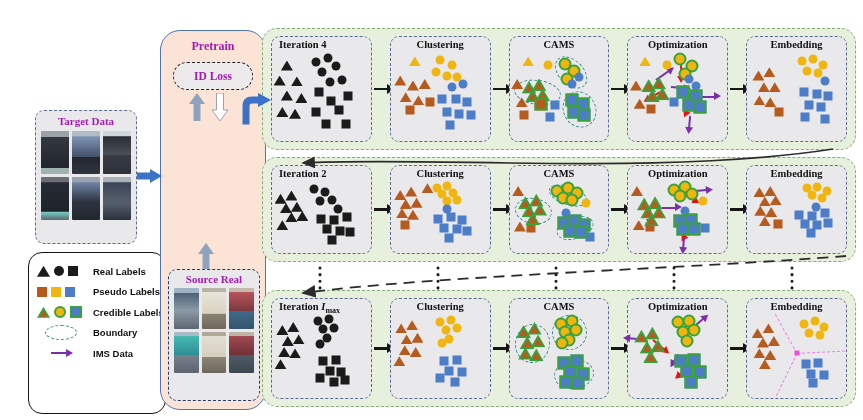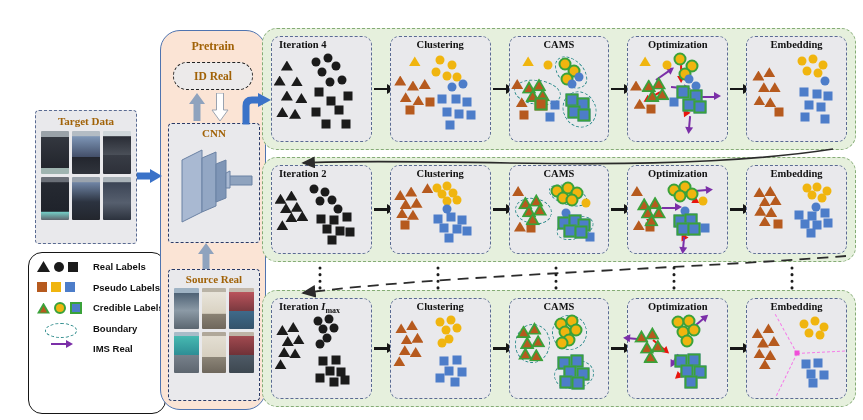--- a/index.html
+++ b/index.html
@@ -1,20 +1,20 @@
 <!DOCTYPE html>
 <html><head>
 <meta charset="utf-8">
 <style>
   html,body{margin:0;padding:0;background:#fff;font-family:"Liberation Serif",serif;}
   .canvas{position:relative;width:863px;height:420px;background:#fff;overflow:hidden;}
 
   
-  .gbox{position:absolute;background:#e9e9ec;border:1.4px dashed #5a6b92;border-radius:4px;}
-  .boxtitle{font-weight:bold;font-size:11px;color:#a16207;text-align:center;line-height:15px;white-space:nowrap;}
+  .gbox{position:absolute;background:#e9e9ec;border:1.4px dashed #5a6b92;border-radius:9px;}
+  .boxtitle{font-weight:bold;font-size:11px;color:#a21caf;text-align:center;line-height:15px;white-space:nowrap;}
 
   
   .photogrid{display:grid;grid-template-columns:repeat(3,1fr);gap:3px;padding:2px 5px;}
   .photo{height:43px;border-radius:1px;}
   .ph-t1{background:linear-gradient(180deg,#9aa2a8 14%,#33373f 15%,#23262d 85%,#9fb4b0 86%);}
   .ph-t2{background:linear-gradient(180deg,#b3bcc4 12%,#7d95b5 13%,#44506a 60%,#23262e 61%,#30343c);}
   .ph-t3{background:linear-gradient(180deg,#cfd6da 12%,#2a2d36 13%,#4a4f58 55%,#383c45 56%,#2d3039);}
   .ph-t4{background:linear-gradient(180deg,#6a6f77 12%,#262a32 13%,#1f232b 80%,#74d0c8 81%,#5f666e);}
   .ph-t5{background:linear-gradient(180deg,#9aa3ad 12%,#6f84a4 13%,#2c3340 58%,#23262d);}
   .ph-t6{background:linear-gradient(180deg,#aab3b9 12%,#3c4556 13%,#565f6e 60%,#2c323d);}
@@ -61,21 +61,21 @@
 
   
   .flow-arrow{align-self:center;width:14px;height:2.6px;background:#161616;position:relative;flex:0 0 14px;}
   .flow-arrow::after{content:'';position:absolute;right:-7px;top:-4.1px;border-left:8px solid #161616;
                      border-top:5.4px solid transparent;border-bottom:5.4px solid transparent;}
 
   
   .legend{position:absolute;left:28px;top:252px;width:138px;height:162px;background:#fff;
           border:1.7px solid #161616;border-radius:14px;padding:8px 6px 4px 8px;box-sizing:border-box;
           font-family:"Liberation Sans",sans-serif;}
-  .lrow{display:flex;align-items:flex-start;height:20.5px;}
+  .lrow{display:flex;align-items:center;height:20.5px;}
   .lglyphs{width:56px;display:flex;align-items:center;gap:4px;flex:0 0 56px;}
   .llabel{font-size:9.5px;font-weight:bold;color:#111;white-space:nowrap;}
   .lg{display:inline-block;}
   .lg.cir{width:10px;height:10px;border-radius:50%;}
   .lg.sq{width:10px;height:10px;}
   .lg.tri{width:13px;height:11px;clip-path:polygon(50% 0,0 100%,100% 100%);}
   .lg.ell{width:30px;height:13px;border:1.5px dashed #2f8c8c;border-radius:50%;margin-left:8px;}
   .lgarr{position:relative;width:16px;height:2.4px;margin-left:14px;}
   .lgarr::after{content:'';position:absolute;right:-6px;top:-3.3px;border-left:7px solid;border-left-color:inherit;
                 border-top:4.5px solid transparent;border-bottom:4.5px solid transparent;}
@@ -127,47 +127,35 @@
     <div class="lrow">
       <span class="lglyphs">
           <span class="lg ell"></span>
         </span>
       <span class="llabel">Boundary</span>
     </div>
     <div class="lrow">
       <span class="lglyphs">
           <span class="lgarr" style="background:#7b2fa8;border-left-color:#7b2fa8;color:#7b2fa8;"></span>
         </span>
-      <span class="llabel">IMS Real</span>
+      <span class="llabel">IMS Data</span>
     </div>
   </div>
 
   <div class="pretrain">
     <div class="boxtitle" style="margin-top:8px;font-size:12px;">Pretrain</div>
     <div class="idloss">
-      <span class="boxtitle" style="font-size:11.5px;">ID Real</span>
+      <span class="boxtitle" style="font-size:11.5px;">ID Loss</span>
     </div>
 
     <svg width="46" height="28" style="position:absolute;left:28px;top:62px;">
       <path d="M8 0 L16 11 L11.5 11 L11.5 28 L4.5 28 L4.5 11 L0 11 Z" fill="#8fa3be"></path>
       <path d="M31 28 L23 17 L27.5 17 L27.5 0 L34.5 0 L34.5 17 L39 17 Z" fill="#ffffff" stroke="#9aa3b0" stroke-width="1"></path>
     </svg>
 
-    <div class="gbox" style="left:7px;top:92px;width:90px;height:118px;border-color:#2b3a66;">
-      <div class="boxtitle" style="margin-top:2px;">CNN</div>
-      <svg width="84" height="92" style="position:absolute;left:3px;top:20px;">
-        <g stroke="#6b82a4" stroke-width="1">
-          <polygon points="10,16 30,6 30,68 10,78" fill="#a9b9d2"></polygon>
-          <polygon points="30,14 44,8 44,62 30,68" fill="#93a7c4"></polygon>
-          <polygon points="44,20 54,16 54,54 44,58" fill="#7e95b6"></polygon>
-          <polygon points="54,32 80,32 80,41 54,41" fill="#8fa3be"></polygon>
-          <polygon points="54,29 58,27 58,44 54,44" fill="#a9b9d2"></polygon>
-        </g>
-      </svg>
-    </div>
 
     <svg width="18" height="26" style="position:absolute;left:36px;top:212px;">
       <path d="M9 0 L17 11 L12.5 11 L12.5 26 L5.5 26 L5.5 11 L1 11 Z" fill="#8fa3be"></path>
     </svg>
 
     <div class="gbox" style="left:7px;top:238px;width:90px;height:130px;border-color:#2b3a66;">
       <div class="boxtitle" style="margin-top:2px;">Source Real</div>
       <div class="photogrid" style="padding:1px 5px;gap:3px;">
         <div class="photo ph-s1" style="height:41px;"></div>
         <div class="photo ph-s2" style="height:41px;"></div>

